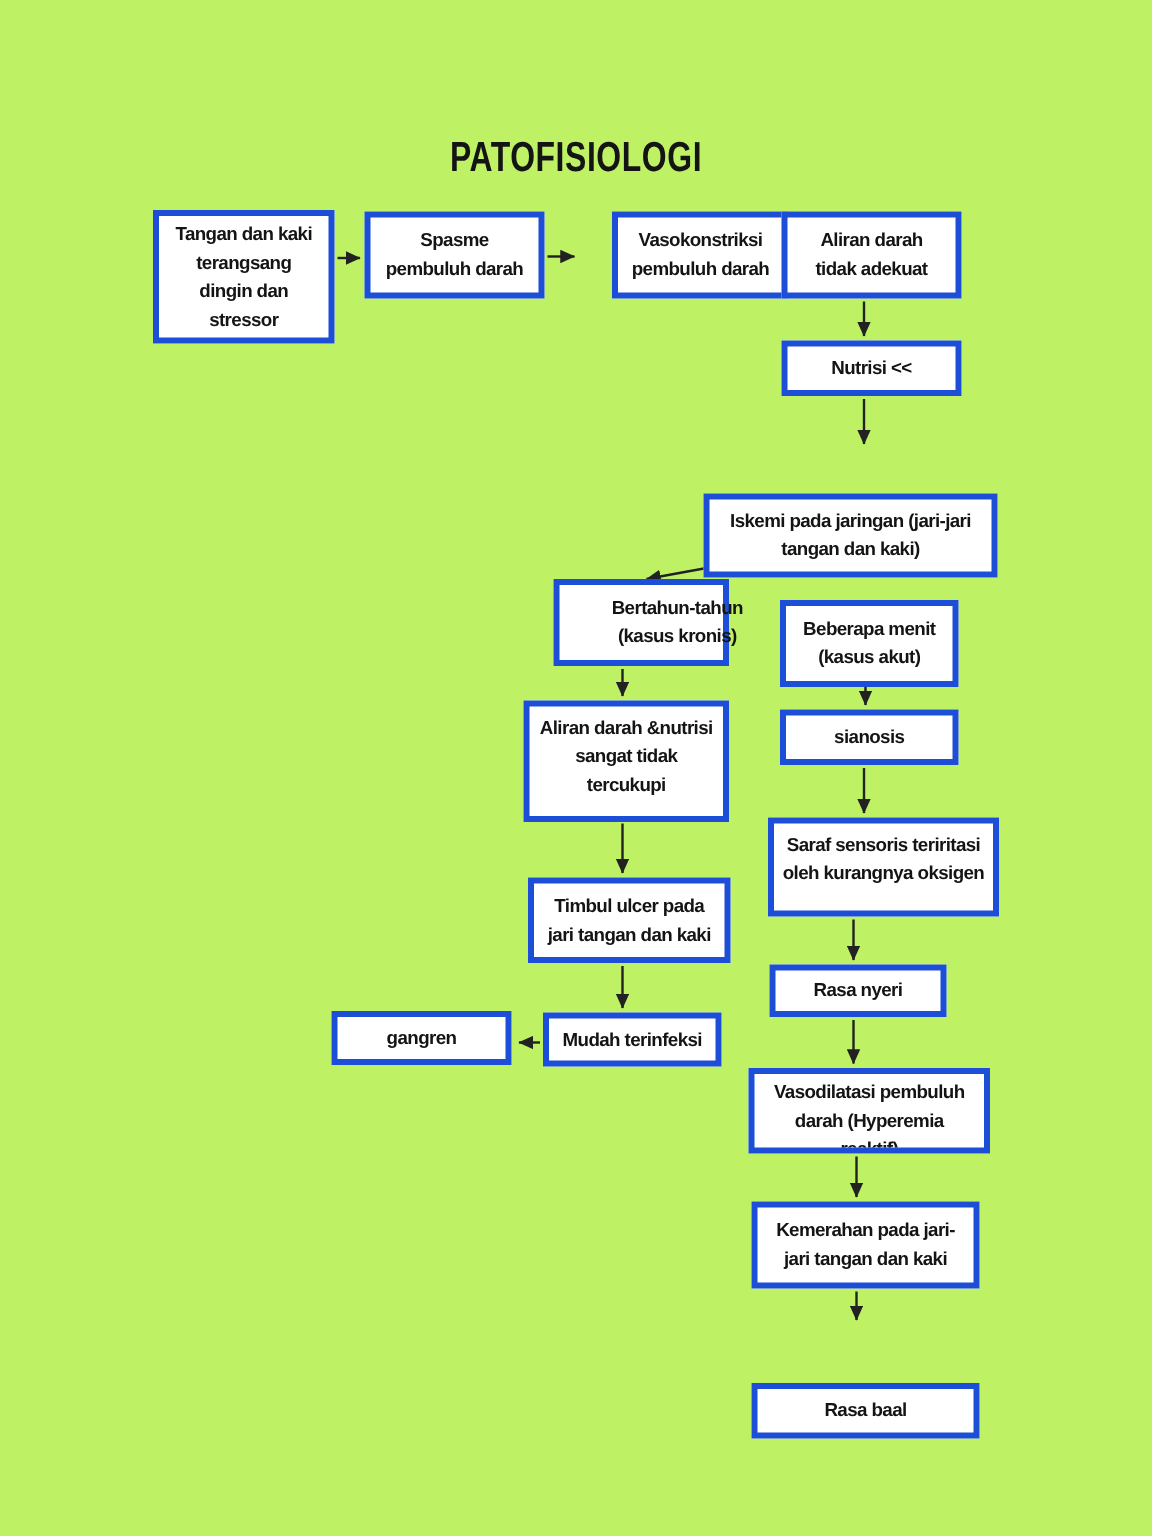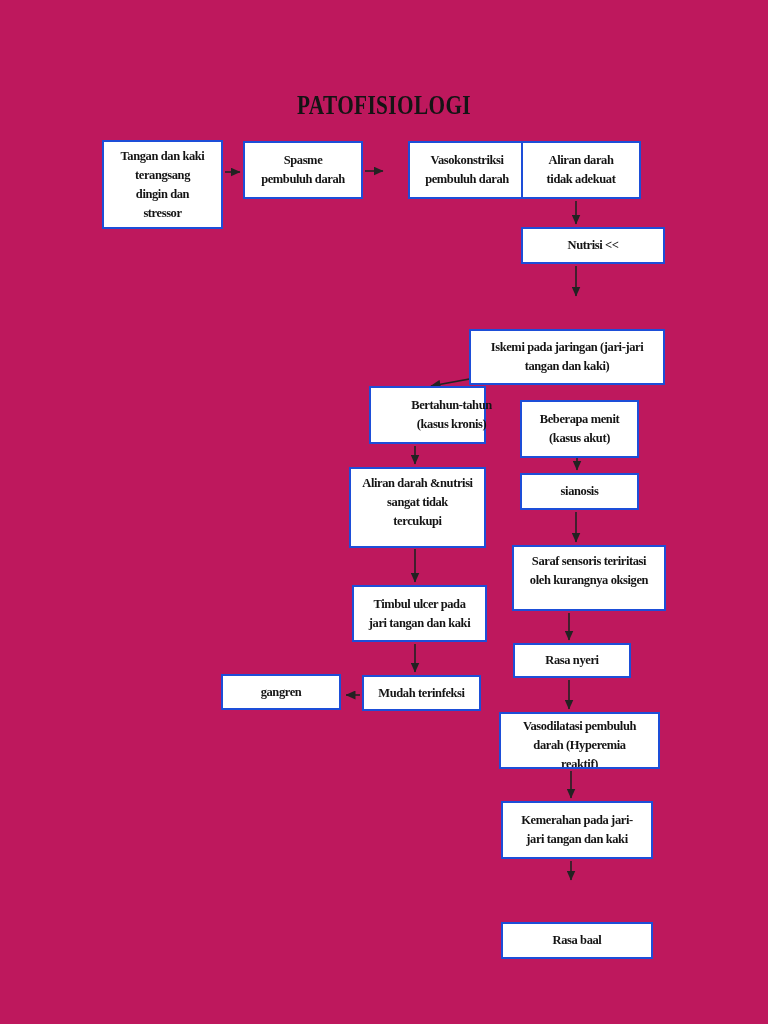--- a/index.html
+++ b/index.html
@@ -4,23 +4,23 @@
 <style>
   html, body {
     margin: 0;
     padding: 0;
     background: #ffffff;
   }
   .page {
     position: relative;
     width: 768px;
     height: 1024px;
-    background: #be185d;
+    background: #bef264;
     overflow: hidden;
-    font-family: Liberation Serif, serif;
+    font-family: Liberation Sans, sans-serif;
   }
   .doc-title {
     position: absolute;
     left: 0;
     top: 89px;
     width: 768px;
     text-align: center;
     font-size: 28px;
     line-height: 32px;
     font-weight: bold;
@@ -30,21 +30,21 @@
     white-space: nowrap;
   }
   .nodes-layer {
     position: absolute;
     left: 0; top: 0;
     width: 768px; height: 1024px;
   }
   .box {
     position: absolute;
     box-sizing: border-box;
-    border: 2px solid #1d4ed8;
+    border: 4px solid #1d4ed8;
     background: #ffffff;
     display: flex;
     flex-direction: column;
     align-items: center;
     justify-content: center;
     text-align: center;
     color: #141414;
     font-weight: bold;
     font-size: 12.5px;
     line-height: 19px;
@@ -115,21 +115,21 @@
         <div class="line">pembuluh darah</div>
       </div>
       <div class="box" style="left: 386px; top: 141px; width: 118px; height: 58px; margin-left: 22px;">
         <div class="line">Vasokonstriksi</div>
         <div class="line">pembuluh darah</div>
       </div>
       <div class="box" style="left: 521px; top: 141px; width: 120px; height: 58px;">
         <div class="line">Aliran darah</div>
         <div class="line">tidak adekuat</div>
       </div>
-      <div class="box" style="left: 521px; top: 227px; width: 144px; height: 37px;">
+      <div class="box" style="left: 521px; top: 227px; width: 120px; height: 37px;">
         <div class="line">Nutrisi &lt;&lt;</div>
       </div>
       <div class="box" style="left: 469px; top: 299px; width: 196px; height: 56px; margin-top: 30px;">
         <div class="line">Iskemi pada jaringan (jari-jari</div>
         <div class="line">tangan dan kaki)</div>
       </div>
       <div class="box" style="left: 369px; top: 386px; width: 117px; height: 58px; padding-left: 48px;">
         <div class="line">Bertahun-tahun</div>
         <div class="line">(kasus kronis)</div>
       </div>

